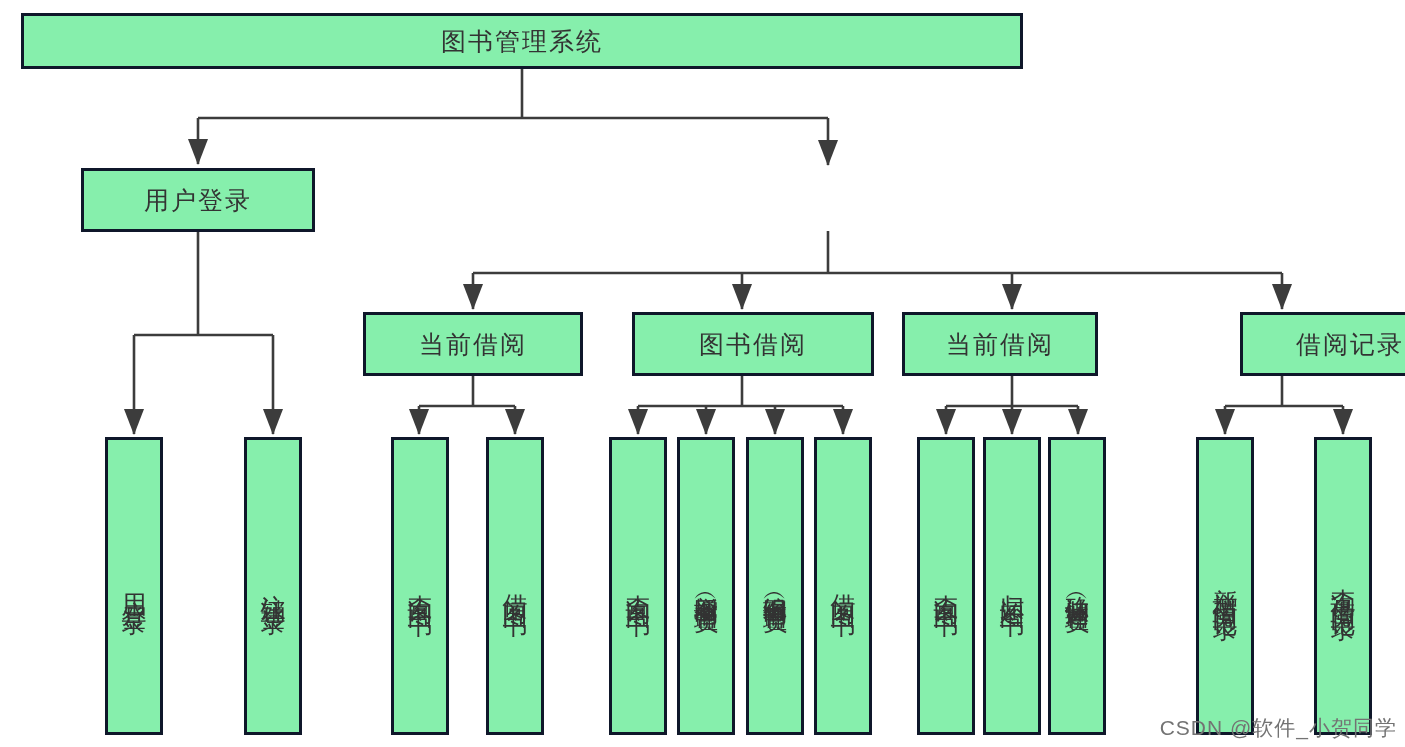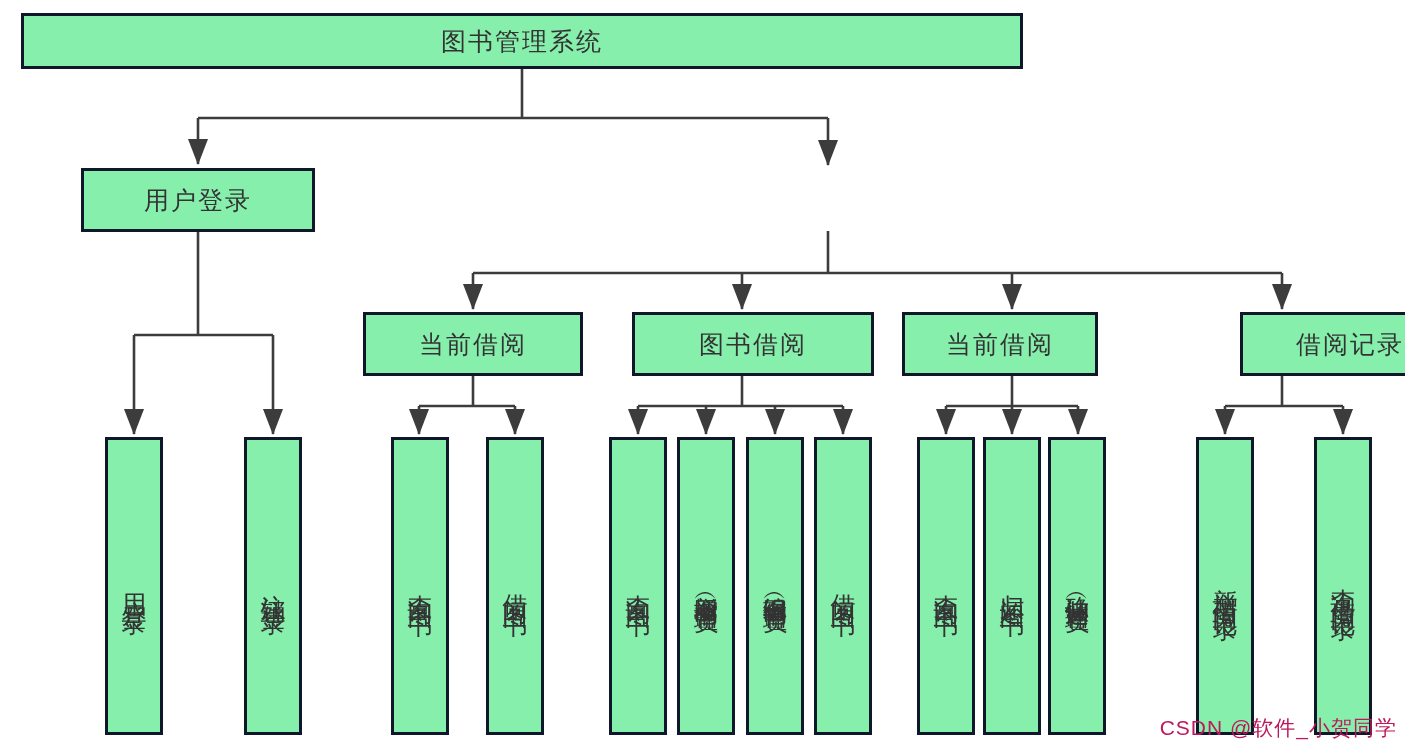--- a/index.html
+++ b/index.html
@@ -72,21 +72,21 @@
   .n-l10 { left: 983px;  }
   .n-l11 { left: 1048px; }
   .n-l12 { left: 1196px; }
   .n-l13 { left: 1314px; }
   .watermark {
     position: absolute;
     right: 8px;
     top: 714px;
     font-size: 21px;
     letter-spacing: 1px;
-    color: #be185d;
+    color: #737373;
     z-index: 5;
     white-space: nowrap;
   }
 </style>
 </head>
 <body>
 
 <div class="canvas">
 
   <svg class="connectors" viewBox="0 0 1405 747" xmlns="http://www.w3.org/2000/svg">

